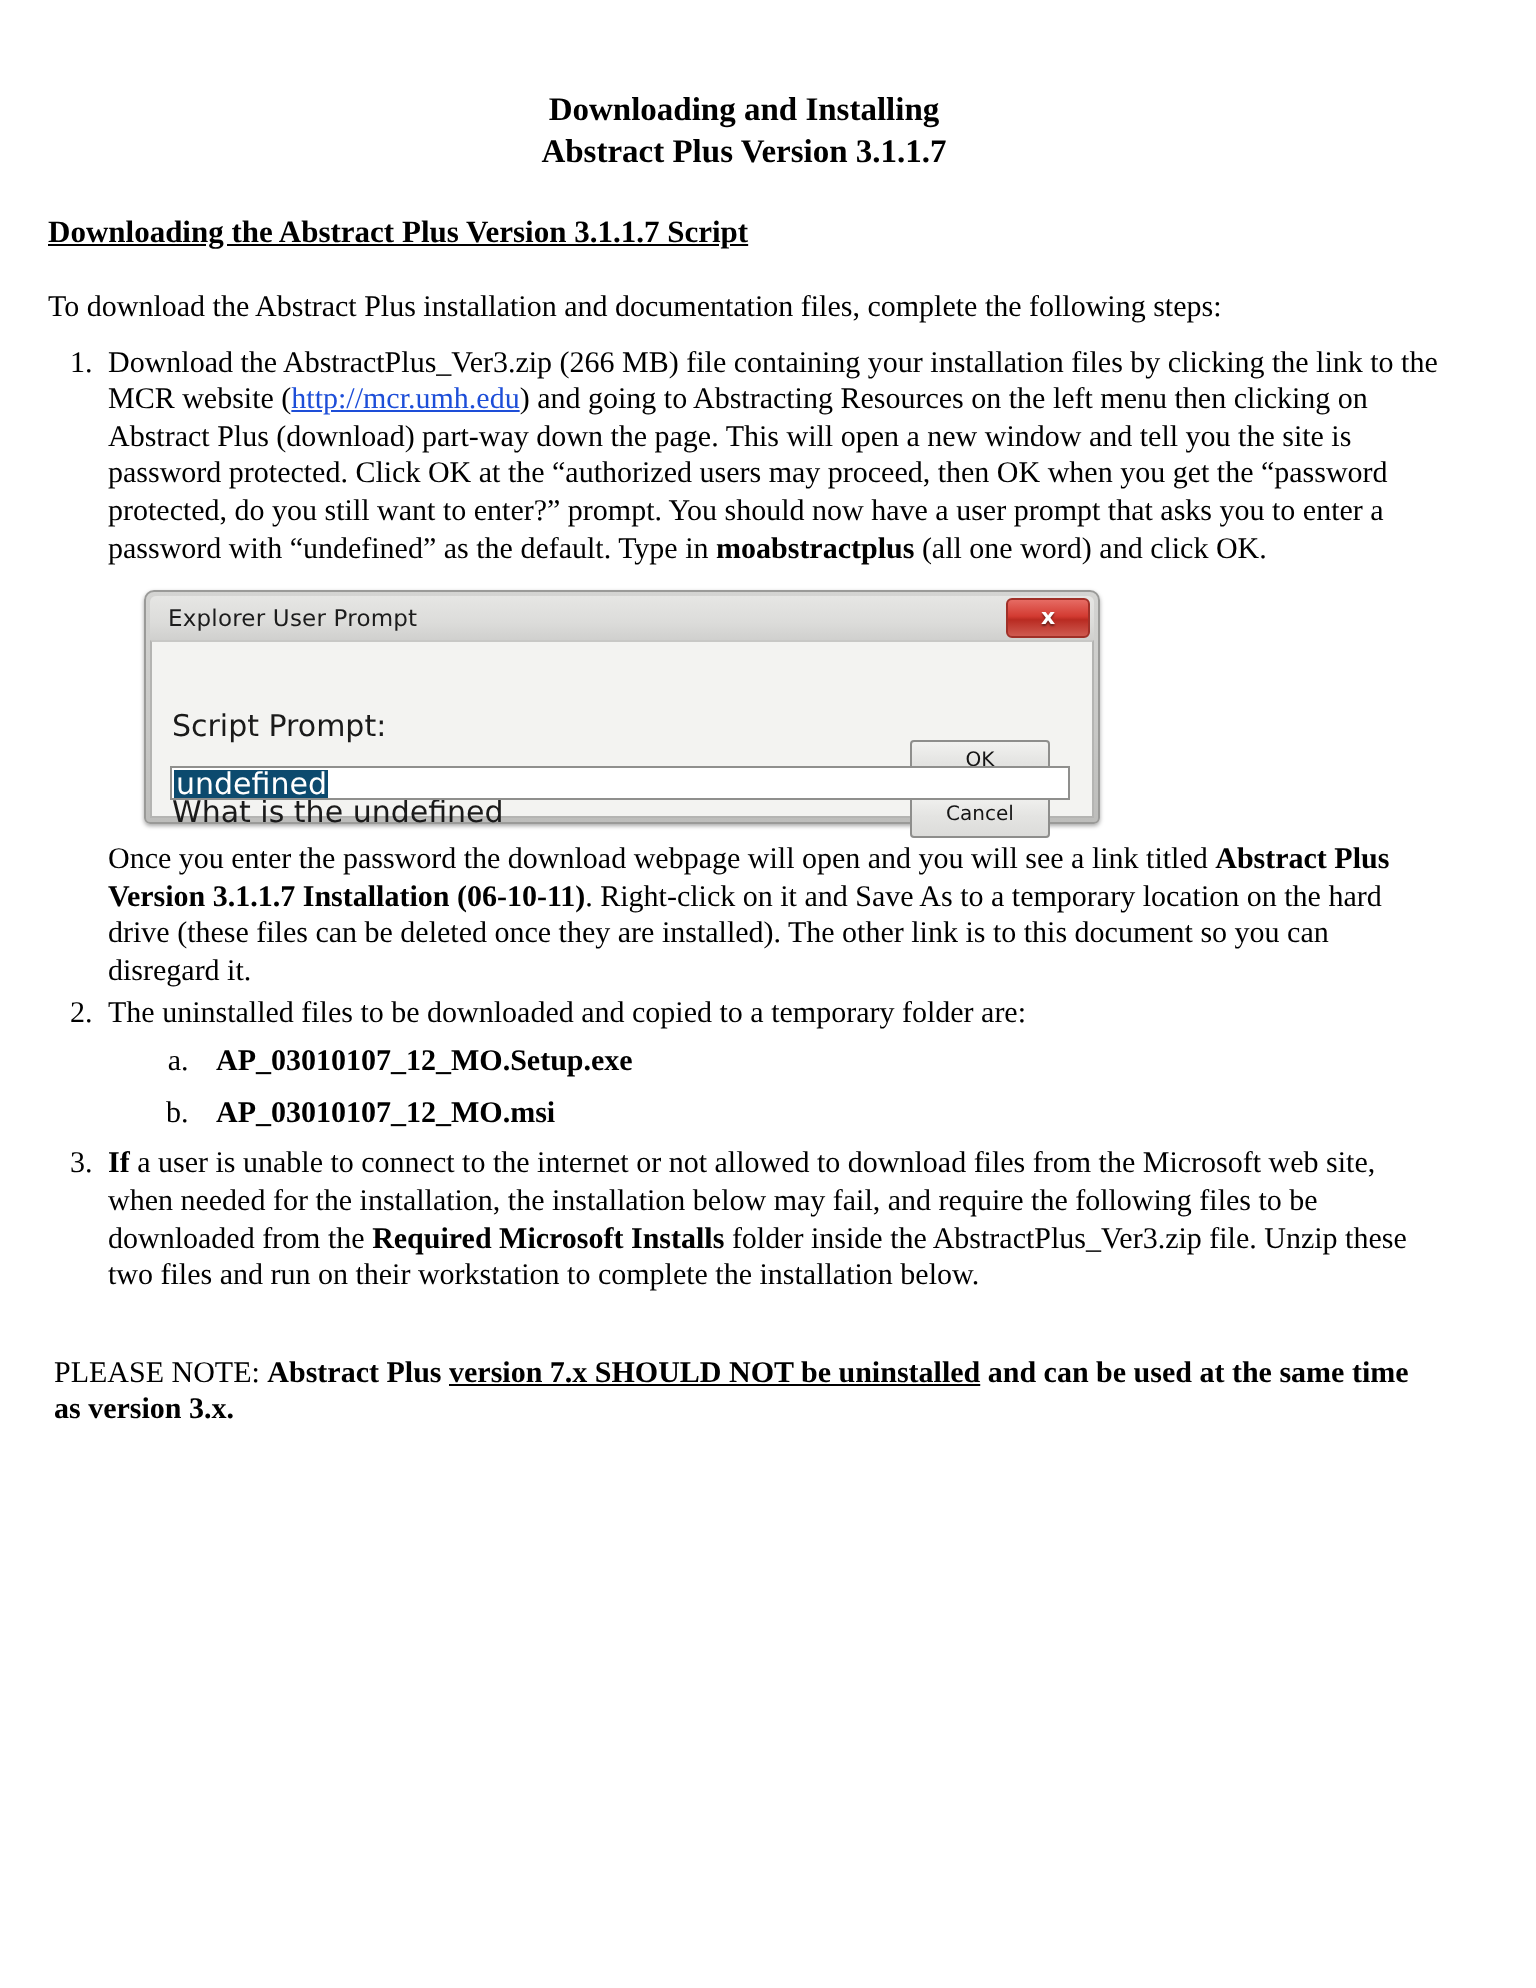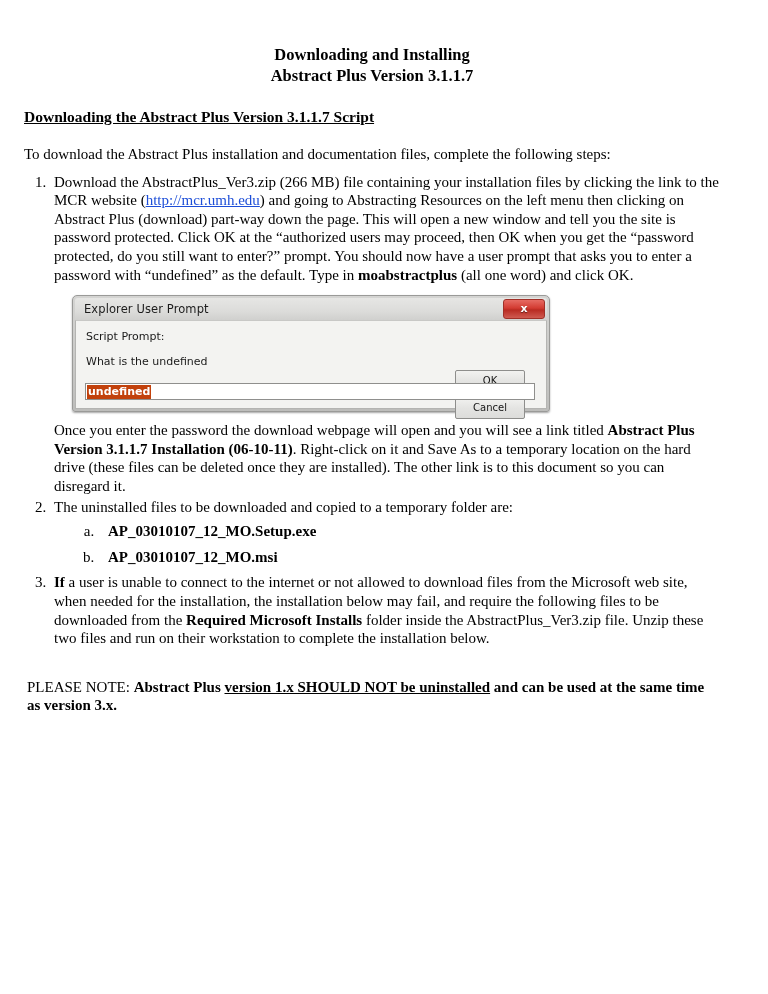--- a/index.html
+++ b/index.html
@@ -137,23 +137,24 @@
   .dlg-body {
     position: relative;
     height: 89px;
     background: #f3f3f1;
     border: 1px solid #b4b4b2;
     border-top: 1px solid #c8c8c6;
     box-sizing: border-box;
     padding: 9px 10px 0 10px;
   }
   .dlg-label {
-    font-size: 11px;
+    font-size: 15px;
     color: #1a1a1a;
     margin-bottom: 11px;
+    margin-top: 24px;
   }
   .dlg-btn {
     position: absolute;
     right: 21px;
     width: 68px;
     height: 20px;
     background: linear-gradient(to bottom, #f2f2f0 0%, #e4e4e2 50%, #dcdcda 100%);
     border: 1px solid #8e8e8c;
     border-radius: 2px;
     font-size: 10px;
@@ -172,26 +173,25 @@
     top: 62px;
     height: 17px;
     background: #ffffff;
     border: 1px solid #8f8f8d;
     box-sizing: border-box;
     display: flex;
     align-items: center;
     padding-left: 1px;
   }
   .dlg-input-sel {
-    background: #c2410c;
+    background: #0c4a6e;
     color: #ffffff;
-    font-size: 11px;
+    font-size: 15px;
     padding: 0 1px;
     line-height: 14px;
-    font-weight: bold;
   }
 </style>
 </head>
 <body>
 
 <div class="page">
 
   <div class="doc-title">
     <div>Downloading and Installing</div>
     <div>Abstract Plus Version 3.1.1.7</div>
@@ -237,16 +237,16 @@
       </ol>
     </li>
 
     <li>
       <b>If</b><span> a user is unable to connect to the internet or not allowed to download files from the Microsoft web site, when needed for the installation, the installation below may fail, and require the following files to be downloaded from the </span><b>Required Microsoft Installs</b><span> folder inside the AbstractPlus_Ver3.zip file.  Unzip these two files and run on their workstation to complete the installation below.</span>
     </li>
 
   </ol>
 
   <div class="note">
-    <span>PLEASE NOTE: </span><b>Abstract Plus </b><b class="u">version 1.x SHOULD NOT be uninstalled</b><b> and can be used at the same time as version 3.x.</b>
+    <span>PLEASE NOTE: </span><b>Abstract Plus </b><b class="u">version 7.x SHOULD NOT be uninstalled</b><b> and can be used at the same time as version 3.x.</b>
   </div>
 
 </div>
 
 </body></html>

